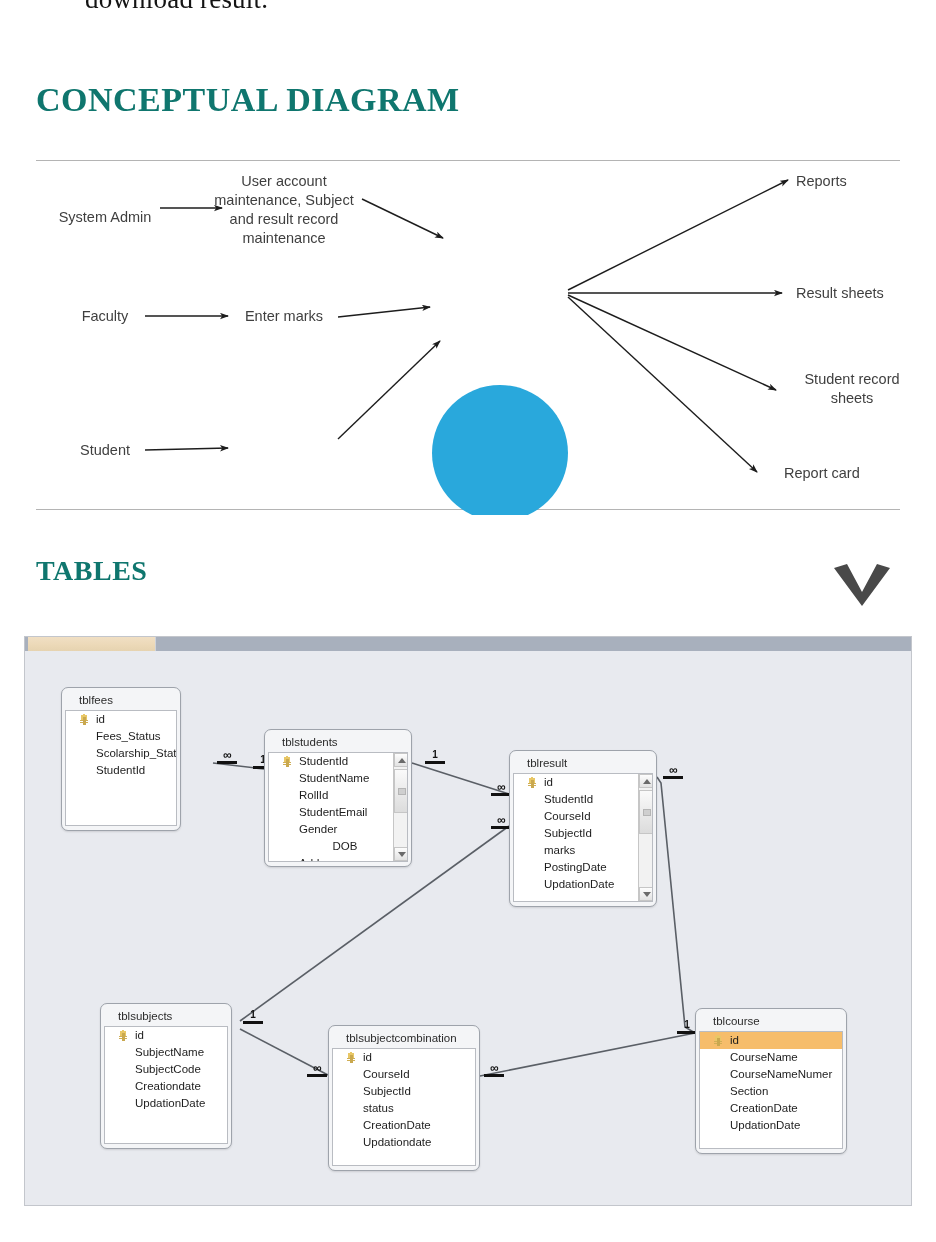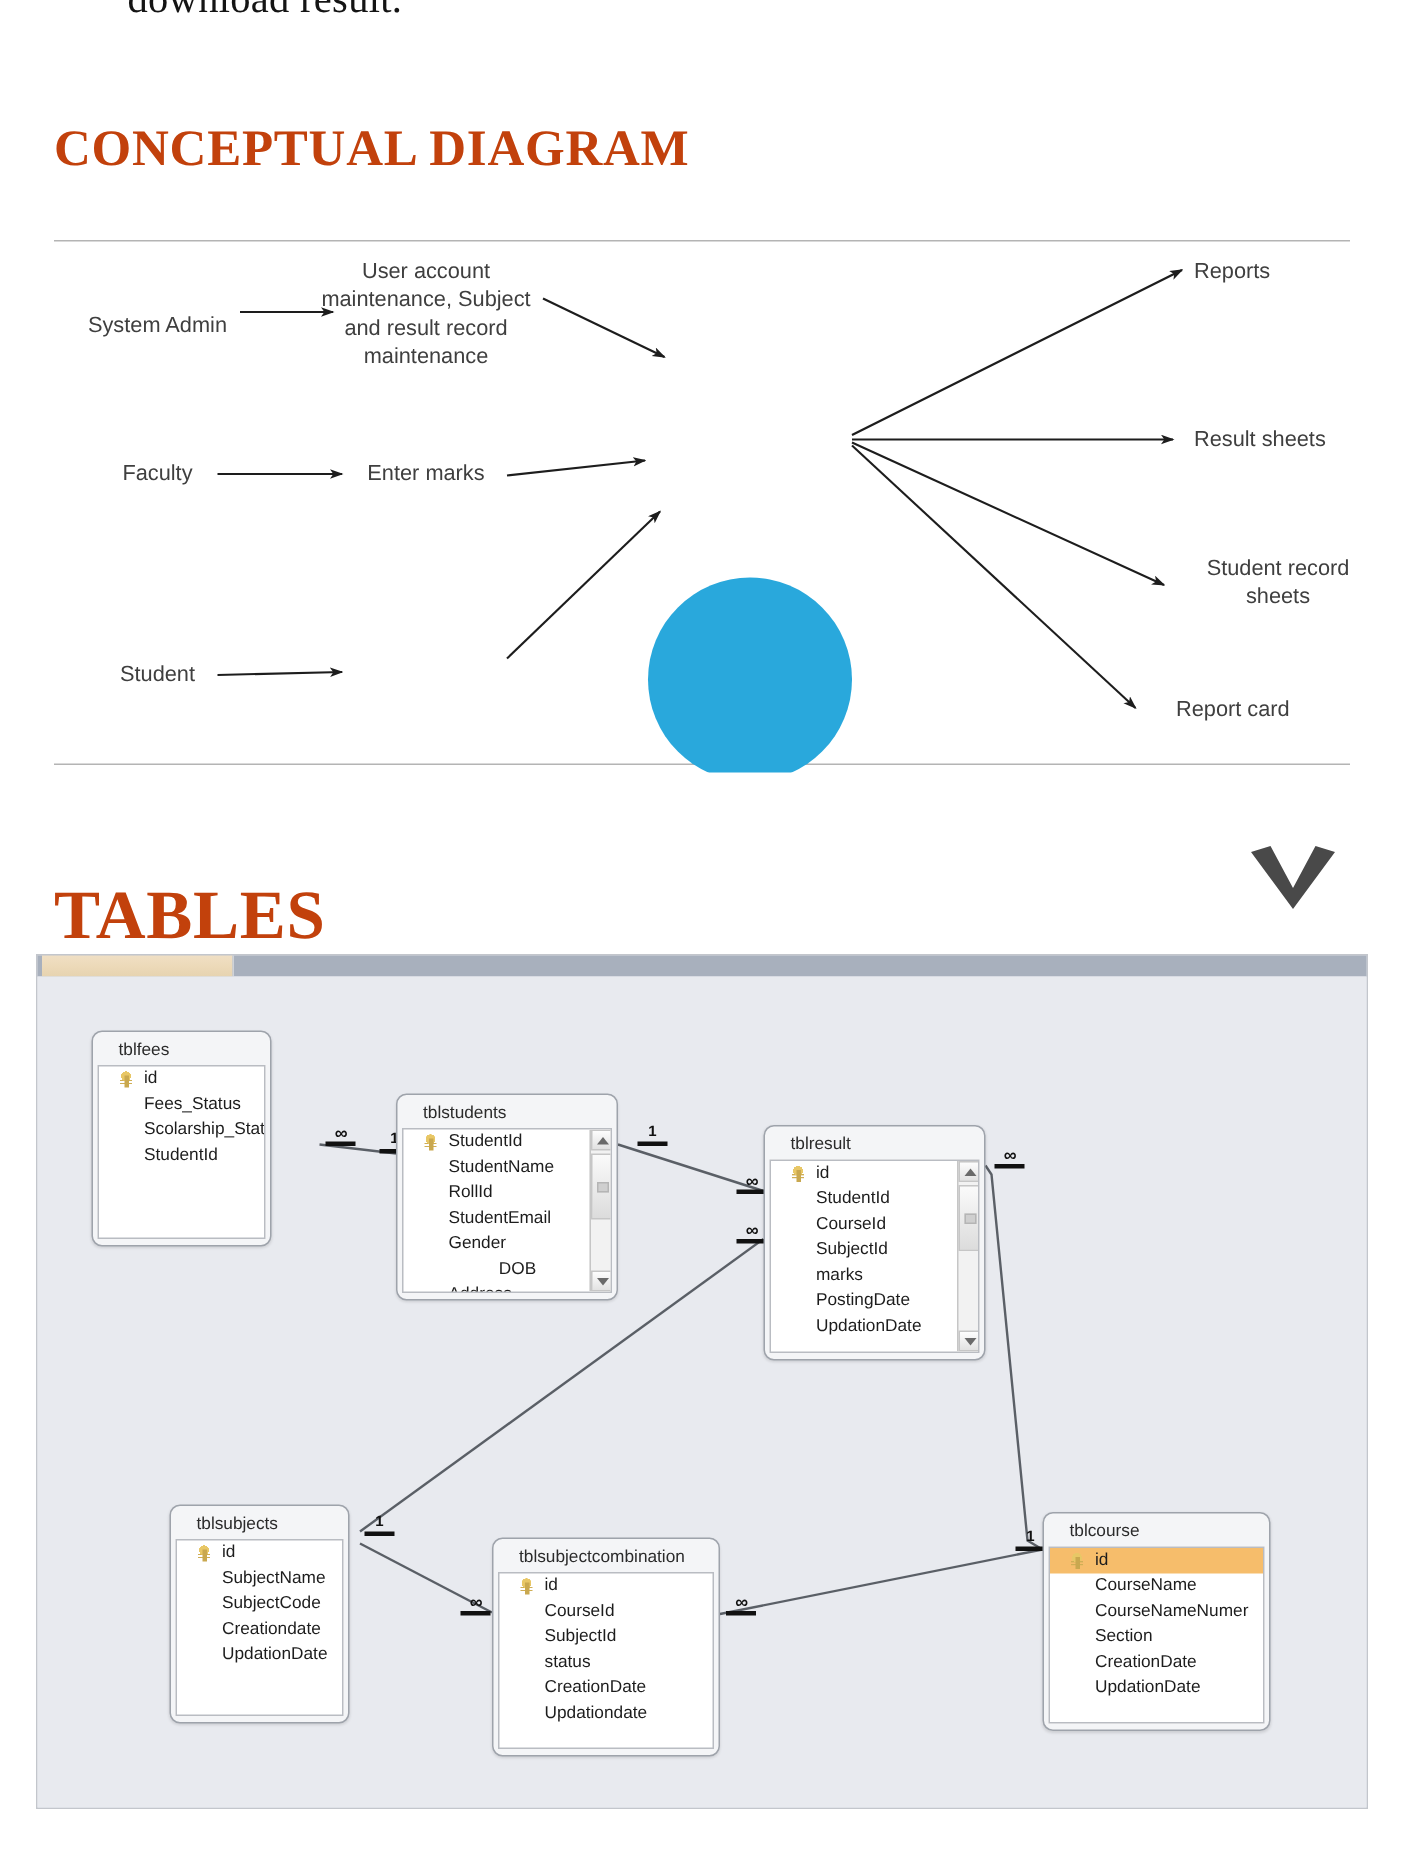--- a/index.html
+++ b/index.html
@@ -17,26 +17,26 @@
     position:absolute; left:85px; top:-16px;
     font-family:"Liberation Serif", serif;
     font-size:27px; color:#141414; letter-spacing:.2px;
     white-space:nowrap;
   }
 
   
   .heading{
     position:absolute; left:36px;
     font-family:"Liberation Serif", serif;
-    font-weight:bold; color:#c2410c;
+    font-weight:bold; color:#0f766e;
     letter-spacing:.5px;
     white-space:nowrap;
   }
   #heading-conceptual{ top:58px; font-size:34px; }
-  #heading-tables{ top:552px; font-size:46px; }
+  #heading-tables{ top:536px; font-size:28px; }
 
   .chevron-down{
     position:absolute; right:42px; top:562px;
     width:64px; height:44px;
   }
 
   
   #conceptual-diagram{
     position:absolute; left:0; top:160px;
     width:936px; height:355px;
@@ -321,21 +321,21 @@
               </div>
               <div class="thumb" style="top:16px;height:44px">
                 <i class="grip"></i>
               </div>
               <div class="arrow down">
                 <i class="gl"></i>
               </div>
             </div>
           </div>
         </div>
-        <div class="tbl" style="left: 75px; top: 352px; width: 120px; height: 146px; margin-left: 13px;">
+        <div class="tbl" style="left: 75px; top: 352px; width: 132px; height: 146px;">
           <div class="tbl-title">tblsubjects</div>
           <div class="tbl-fields" style="height: 118px;">
             <div class="field pk">id</div>
             <div class="field">SubjectName</div>
             <div class="field">SubjectCode</div>
             <div class="field">Creationdate</div>
             <div class="field">UpdationDate</div>
           </div>
         </div>
         <div class="tbl" style="left: 303px; top: 374px; width: 152px; height: 146px;">

